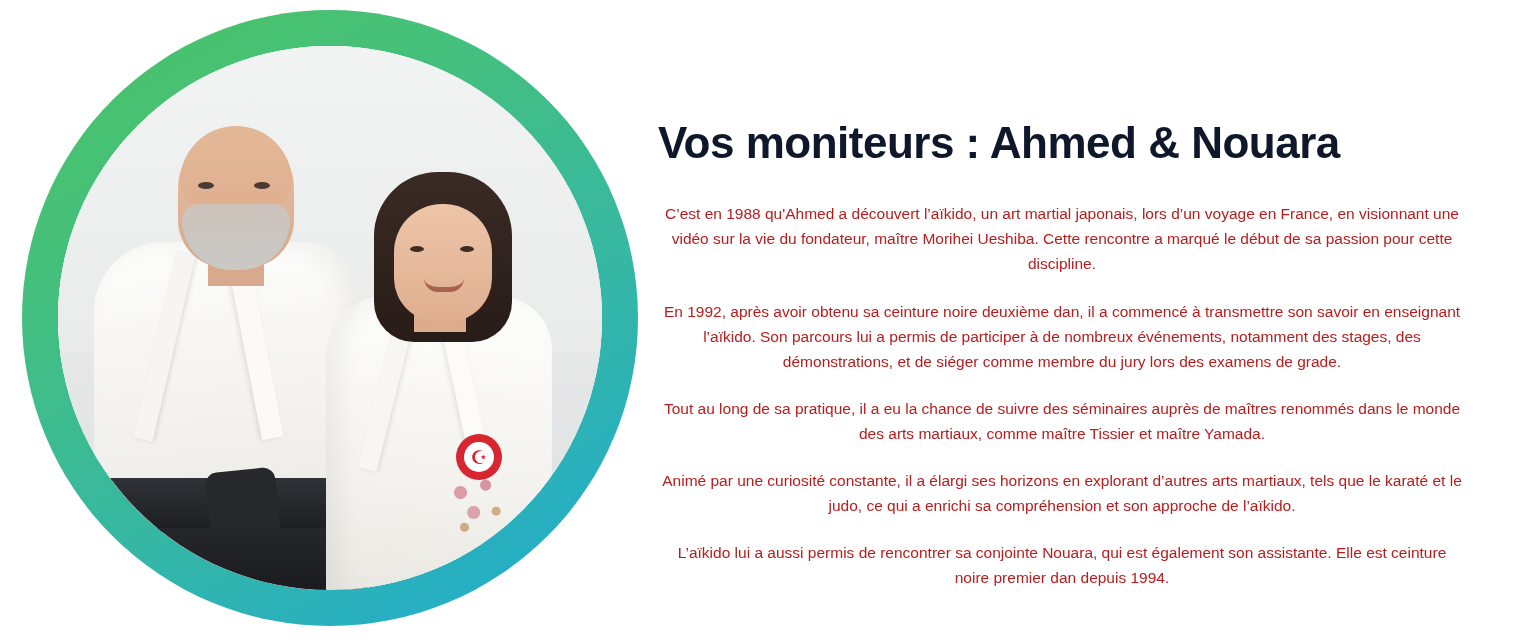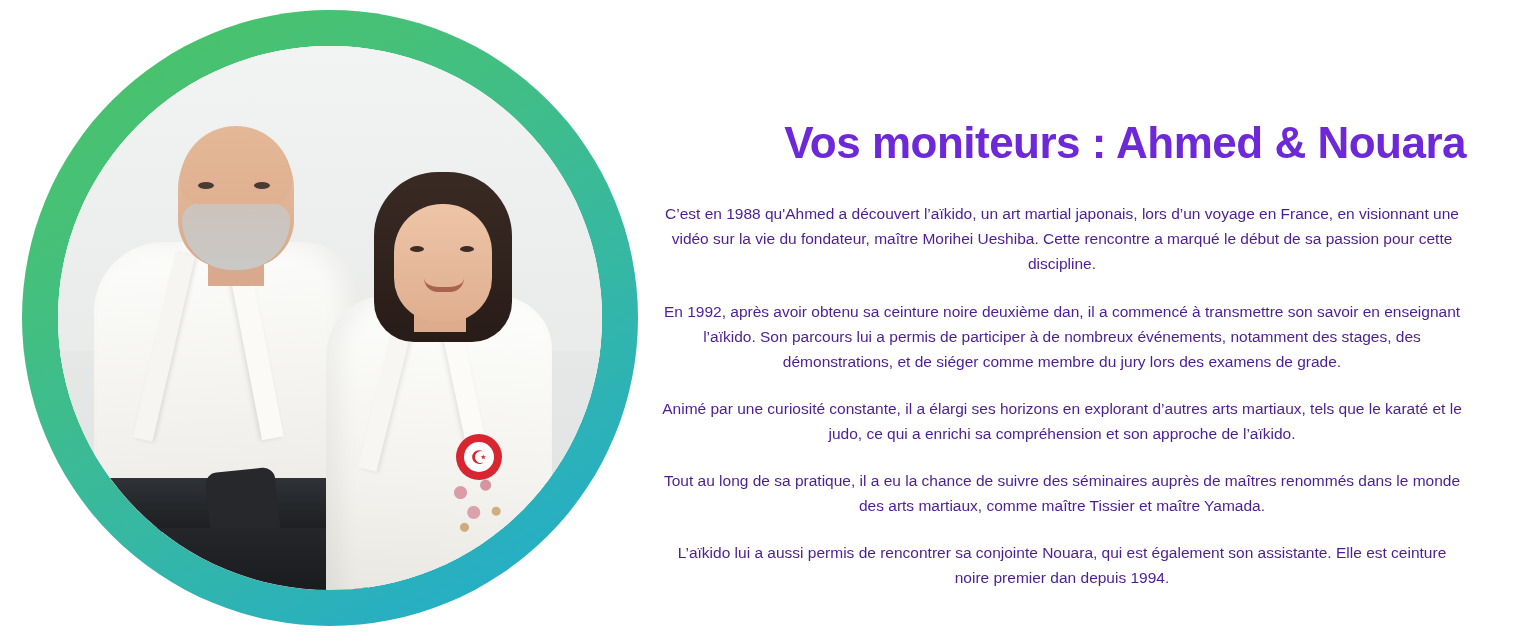--- a/index.html
+++ b/index.html
@@ -272,36 +272,36 @@
   .text-block {
     flex: 1 1 auto;
     padding: 118px 70px 40px 18px;
     display: flex;
     flex-direction: column;
     align-items: center;
   }
 
   .headline {
     width: 100%;
-    text-align: right;
+    text-align: left;
     font-size: 44px;
     font-weight: bold;
     letter-spacing: -0.5px;
-    color: #6d28d9;
+    color: #0f172a;
     margin: 0 0 34px 0;
     line-height: 1.12;
   }
 
   .paragraph {
     width: 100%;
     max-width: 800px;
     text-align: center;
     font-size: 15.5px;
     line-height: 1.62;
-    color: #4c1d95;
+    color: #b91c1c;
     margin: 0 0 22px 0;
   }
   .paragraph:last-child { margin-bottom: 10px; }
 </style>
 </head>
 <body>
 
 <div class="page">
 
   <div class="photo-block">
@@ -340,18 +340,18 @@
         </div>
       </div>
     </div>
   </div>
 
   <div class="text-block">
     <h1 class="headline">Vos moniteurs : Ahmed &amp; Nouara</h1>
 
     <p class="paragraph">C’est en 1988 qu'Ahmed a découvert l’aïkido, un art martial japonais, lors d’un voyage en France, en visionnant une vidéo sur la vie du fondateur, maître Morihei Ueshiba. Cette rencontre a marqué le début de sa passion pour cette discipline.</p>
     <p class="paragraph">En 1992, après avoir obtenu sa ceinture noire deuxième dan, il a commencé à transmettre son savoir en enseignant l’aïkido. Son parcours lui a permis de participer à de nombreux événements, notamment des stages, des démonstrations, et de siéger comme membre du jury lors des examens de grade.</p>
+    <p class="paragraph">Tout au long de sa pratique, il a eu la chance de suivre des séminaires auprès de maîtres renommés dans le monde des arts martiaux, comme maître Tissier et maître Yamada.</p>
     <p class="paragraph">Animé par une curiosité constante, il a élargi ses horizons en explorant d’autres arts martiaux, tels que le karaté et le judo, ce qui a enrichi sa compréhension et son approche de l’aïkido.</p>
-    <p class="paragraph">Tout au long de sa pratique, il a eu la chance de suivre des séminaires auprès de maîtres renommés dans le monde des arts martiaux, comme maître Tissier et maître Yamada.</p>
     <p class="paragraph">L’aïkido lui a aussi permis de rencontrer sa conjointe Nouara, qui est également son assistante. Elle est ceinture noire premier dan depuis 1994.</p>
   </div>
 
 </div>
 
 </body></html>

